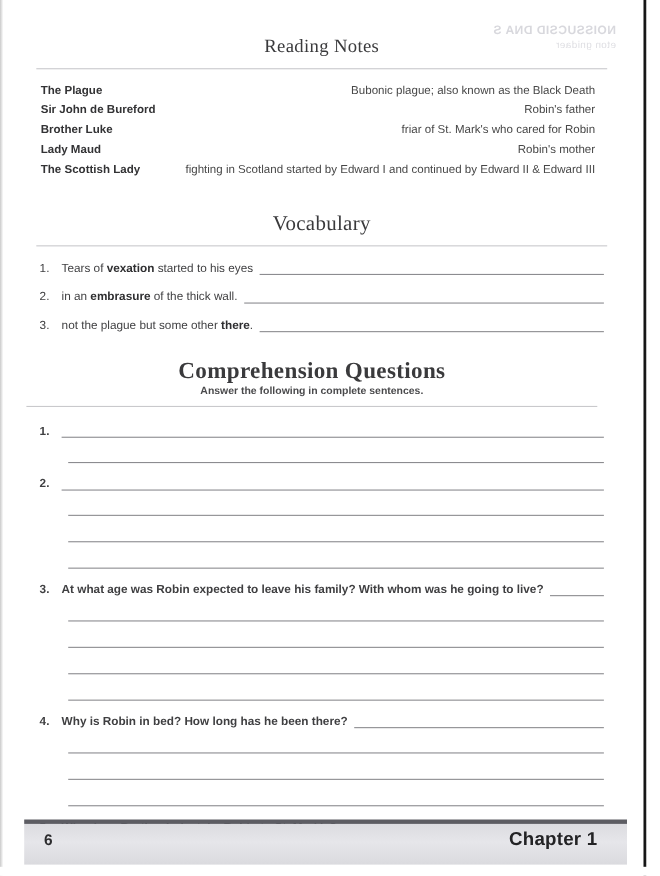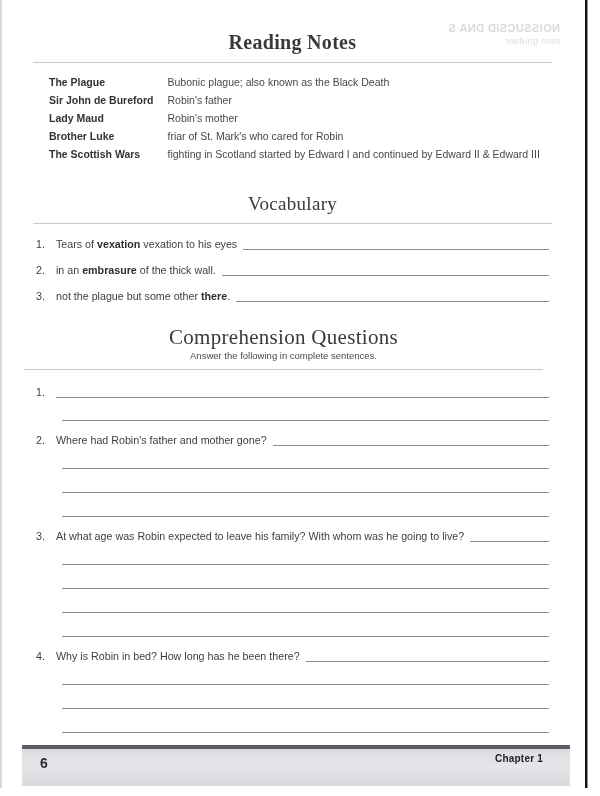--- a/index.html
+++ b/index.html
@@ -99,21 +99,21 @@
     vertical-align: top;
     padding: 0 0 5.5px 0;
     line-height: 12.5px;
   }
   .notes-term {
     font-weight: bold;
     white-space: nowrap;
     padding-right: 10px !important;
     color: #333335;
   }
-  .notes-def { color: #484848; }
+  .notes-def { color: #484848; text-align: right; }
 
   
   .qrow {
     display: flex;
     align-items: flex-end;
     font-size: 10.7px;
     color: #3f3f41;
   }
   .qnum {
     width: 20px;
@@ -152,110 +152,109 @@
     left: 40px;
     top: 755px;
     font-size: 14px;
     font-weight: bold;
     color: #2c2c2e;
   }
   .footer-chapter {
     position: absolute;
     right: 42px;
     top: 753px;
-    font-size: 10px;
+    font-size: 17px;
     font-weight: bold;
     color: #232325;
     letter-spacing: .2px;
   }
 </style>
 </head>
 <body>
 
 <div id="page">
 
   <div class="scan-edge-left"></div>
 
   <div class="content">
 
     <div class="bleed">
       <div class="l1">NOISSUCSID DNA S</div>
       <div class="l2">eton gnidaer</div>
     </div>
 
     <div style="position:absolute; left:0; top:30px; width:585px;">
-      <div class="sec-title" style="font-size:20px; line-height:24px;font-weight:bold;">Reading Notes</div>
+      <div class="sec-title" style="font-size:17px; line-height:24px;">Reading Notes</div>
       <div class="rule" style="width:519px; margin-top:8px;"></div>
 
-      <table class="notes-table" style="margin-top:13px; margin-left:49px; width:504px;">
+      <table class="notes-table" style="margin-top:13px; margin-left:37px; width:504px;">
         <tbody id="notes-body">
             <tr>
               <td class="notes-term">The Plague</td>
               <td class="notes-def">Bubonic plague; also known as the Black Death</td>
             </tr>
             <tr>
               <td class="notes-term">Sir John de Bureford</td>
               <td class="notes-def">Robin's father</td>
             </tr>
             <tr>
+              <td class="notes-term">Brother Luke</td>
+              <td class="notes-def">friar of St. Mark's who cared for Robin</td>
+            </tr>
+            <tr>
               <td class="notes-term">Lady Maud</td>
               <td class="notes-def">Robin's mother</td>
             </tr>
             <tr>
-              <td class="notes-term">Brother Luke</td>
-              <td class="notes-def">friar of St. Mark's who cared for Robin</td>
-            </tr>
-            <tr>
-              <td class="notes-term">The Scottish Wars</td>
+              <td class="notes-term">The Scottish Lady</td>
               <td class="notes-def">fighting in Scotland started by Edward I and continued by Edward II &amp; Edward III</td>
             </tr>
           </tbody>
       </table>
     </div>
 
     <div style="position:absolute; left:0; top:193px; width:585px;">
       <div class="sec-title" style="font-size:19px; line-height:22px;">Vocabulary</div>
       <div class="rule" style="width:519px; margin-top:8px;"></div>
 
       <div id="vocab-body" style="margin-top:14px; margin-left:36px; width:513px;">
           <div class="qrow" style="margin-bottom: 14px;">
             <span class="qnum">1.</span>
-            <span class="qtext"><span>Tears of </span><b>vexation</b><span> vexation to his eyes</span></span>
+            <span class="qtext"><span>Tears of </span><b>vexation</b><span> started to his eyes</span></span>
             <span class="fill"></span>
           </div>
           <div class="qrow" style="margin-bottom: 14px;">
             <span class="qnum">2.</span>
             <span class="qtext"><span>in an </span><b>embrasure</b><span> of the thick wall.</span></span>
             <span class="fill"></span>
           </div>
           <div class="qrow" style="margin-bottom: 14px;">
             <span class="qnum">3.</span>
             <span class="qtext"><span>not the plague but some other </span><b>there</b><span>.</span></span>
             <span class="fill"></span>
           </div>
         </div>
     </div>
 
-    <div style="position:absolute; left:0; top:325px; width:567px;">
+    <div style="position:absolute; left:0; top:325px; width:567px;font-weight:bold;">
       <div class="sec-title" style="font-size:21px; line-height:24px;">Comprehension Questions</div>
       <div class="sec-sub">Answer the following in complete sentences.</div>
       <div class="rule" style="width:519px; margin-top:8px;"></div>
 
       <div id="questions-body" style="margin-top:16px; margin-left:36px; width:513px;">
           <div style="margin-bottom: 13px;">
             <div class="qrow">
               <span class="qnum">1.</span>
               <span class="fill"></span>
             </div>
             <div class="blankline" style="margin-left: 26px; margin-top: 22px;"></div>
           </div>
           <div style="margin-bottom: 13px;">
             <div class="qrow">
               <span class="qnum">2.</span>
-              <span class="qtext">Where had Robin's father and mother gone?</span>
               <span class="fill"></span>
             </div>
             <div class="blankline" style="margin-left: 26px; margin-top: 22px;"></div>
             <div class="blankline" style="margin-left: 26px; margin-top: 23px;"></div>
             <div class="blankline" style="margin-left: 26px; margin-top: 23px;"></div>
           </div>
           <div style="margin-bottom: 13px;">
             <div class="qrow">
               <span class="qnum">3.</span>
               <span class="qtext">At what age was Robin expected to leave his family?  With whom was he going to live?</span>

